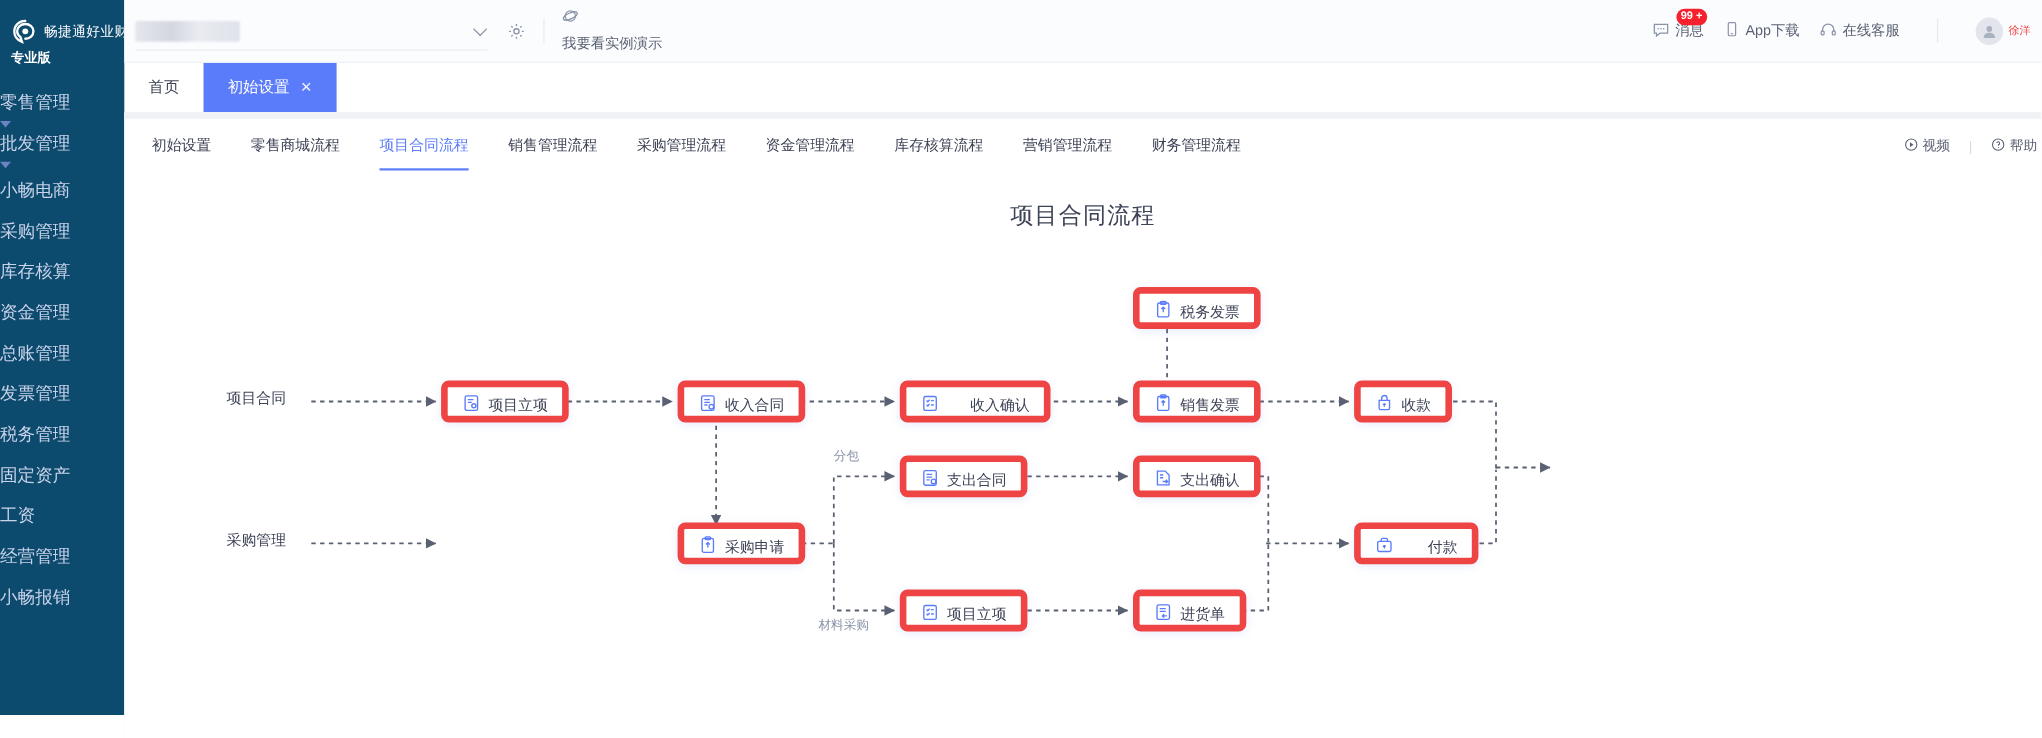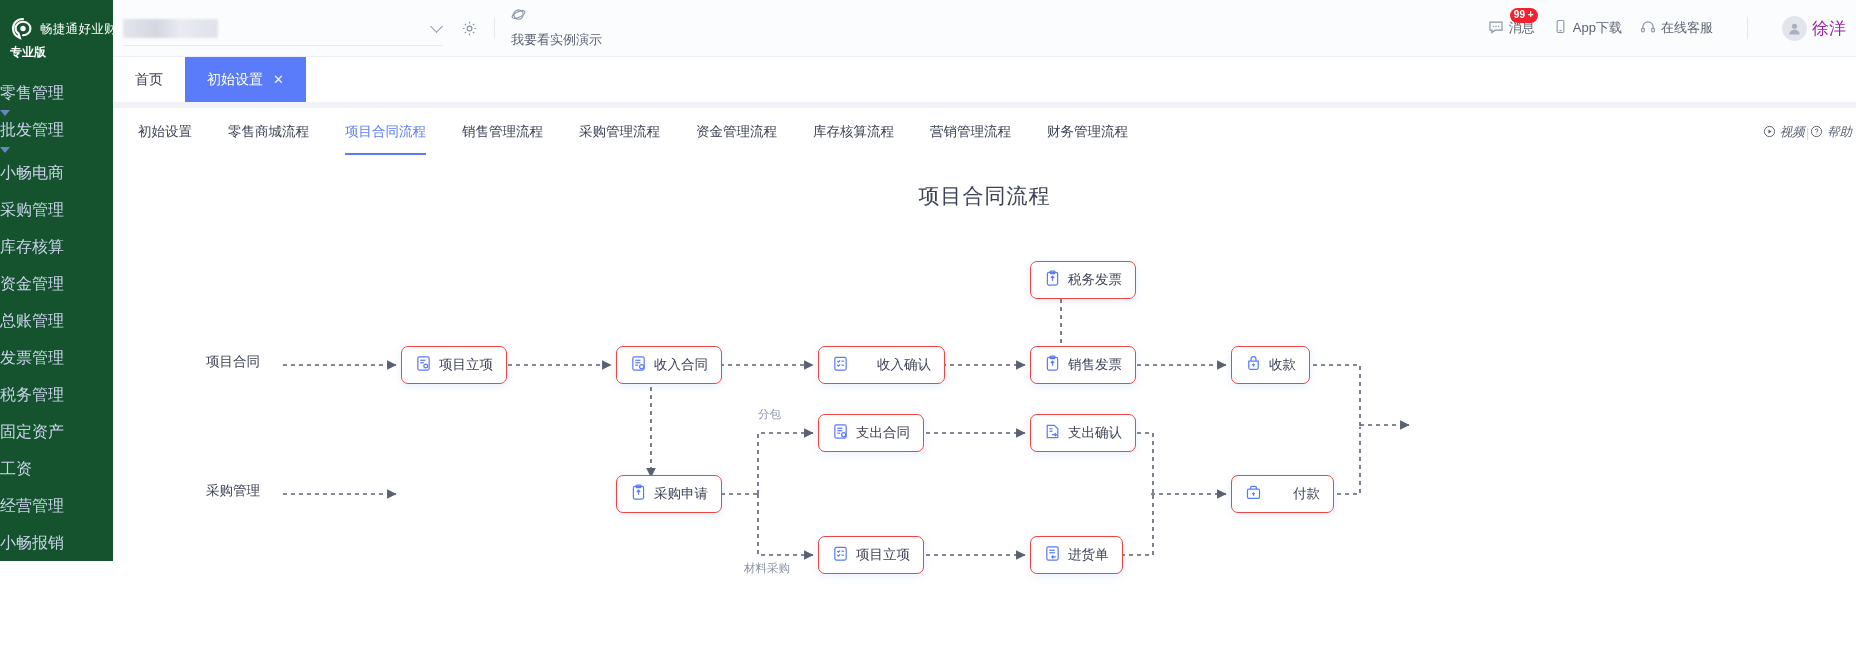--- a/index.html
+++ b/index.html
@@ -5,21 +5,21 @@
   * { box-sizing: border-box; margin: 0; padding: 0; }
   html, body {
     width: 1856px; height: 671px;
     font-family: "Liberation Sans", "DejaVu Sans", sans-serif;
     background: #ffffff; overflow: hidden;
   }
   .app { position: relative; width: 1856px; height: 671px; display: flex; }
 
   
   .sidebar {
-    width: 113px; height: 561px; background: #14532d;
+    width: 113px; height: 650px; background: #0c4a6e;
     flex: 0 0 113px; position: relative; overflow: hidden;
   }
   .brand { padding: 16px 0 6px 0; text-align: left; }
   .brand-row { display: flex; align-items: center; padding-left: 10px; gap: 4px; }
   .brand-logo { width: 26px; height: 26px; flex: 0 0 26px; }
   .brand-name {
     color: #ffffff; font-size: 12.5px; letter-spacing: .3px;
     white-space: nowrap; overflow: hidden;
   }
   .brand-sub {
@@ -75,21 +75,21 @@
   .hdr-btn { display: flex; align-items: center; gap: 5px; cursor: pointer; position: relative; }
   .badge {
     position: absolute; top: -11px; left: 22px; background: #f5222d; color: #fff;
     font-size: 10px; line-height: 14px; height: 15px; padding: 0 4px;
     border-radius: 8px; font-weight: bold; white-space: nowrap;
   }
   .avatar {
     width: 25px; height: 25px; border-radius: 50%; background: #e3e5ec;
     display: flex; align-items: center; justify-content: center;
   }
-  .user-name { color: #a21caf; font-size: 17px; }
+  .user-name { color: #ef4444; font-size: 10px; }
 
   
   .pagetabs {
     height: 45px; background: #ffffff; display: flex; align-items: flex-end;
     flex: 0 0 45px; padding-left: 0px;
   }
   .ptab {
     height: 45px; display: flex; align-items: center; justify-content: center;
     padding: 0 22px; font-size: 14px; color: #3d4356; cursor: pointer;
     white-space: nowrap;
@@ -106,38 +106,38 @@
     font-size: 13.5px; color: #3d4356; cursor: pointer; white-space: nowrap;
     padding: 0 0 10px 0; margin-right: 36px; position: relative; top: 4px;
   }
   .stab:first-child { margin-left: 25px; }
   .stab.active { color: #5b7cfa; }
   .stab.active::after {
     content: ""; position: absolute; left: 0; right: 0; bottom: -4px;
     height: 2px; background: #5b7cfa;
   }
   .subtabs-right {
-    margin-left: auto; display: flex; align-items: center; gap: 1px;
-    font-size: 12.5px; color: #5a6172; padding-right: 4px; font-style: italic;
+    margin-left: auto; display: flex; align-items: center; gap: 17px;
+    font-size: 12.5px; color: #5a6172; padding-right: 4px;
   }
   .subtabs-right .sep { color: #d8dbe3; }
   .mini-link { display: flex; align-items: center; gap: 4px; cursor: pointer; }
 
   
   .canvas { flex: 1; background: #ffffff; position: relative; overflow: hidden; }
   .flow-title {
     position: absolute; left: 0; right: 0; top: 25px; text-align: center;
     font-size: 21px; color: #3d4356; letter-spacing: 1px;
   }
   .flow { position: absolute; inset: 0; }
   .node {
     position: absolute; height: 38px; background: #ffffff;
-    border: 1px solid #ef4444; border-radius: 7px;
+    border: 6px solid #ef4444; border-radius: 7px;
     box-shadow: 0 2px 8px rgba(91,124,250,.13);
-    display: flex; align-items: center; gap: 7px; padding: 0 13px;
+    display: flex; align-items: flex-end; gap: 7px; padding: 0 13px;
     font-size: 13.5px; color: #3d4356; white-space: nowrap; cursor: pointer;
   }
   .node svg { flex: 0 0 17px; }
   .rowlabel {
     position: absolute; font-size: 13.5px; color: #3d4356; white-space: nowrap;
   }
   .edgelabel {
     position: absolute; font-size: 11.5px; color: #8a93a8; white-space: nowrap;
   }
   .flow-svg { position: absolute; inset: 0; width: 100%; height: 100%; pointer-events: none; }

